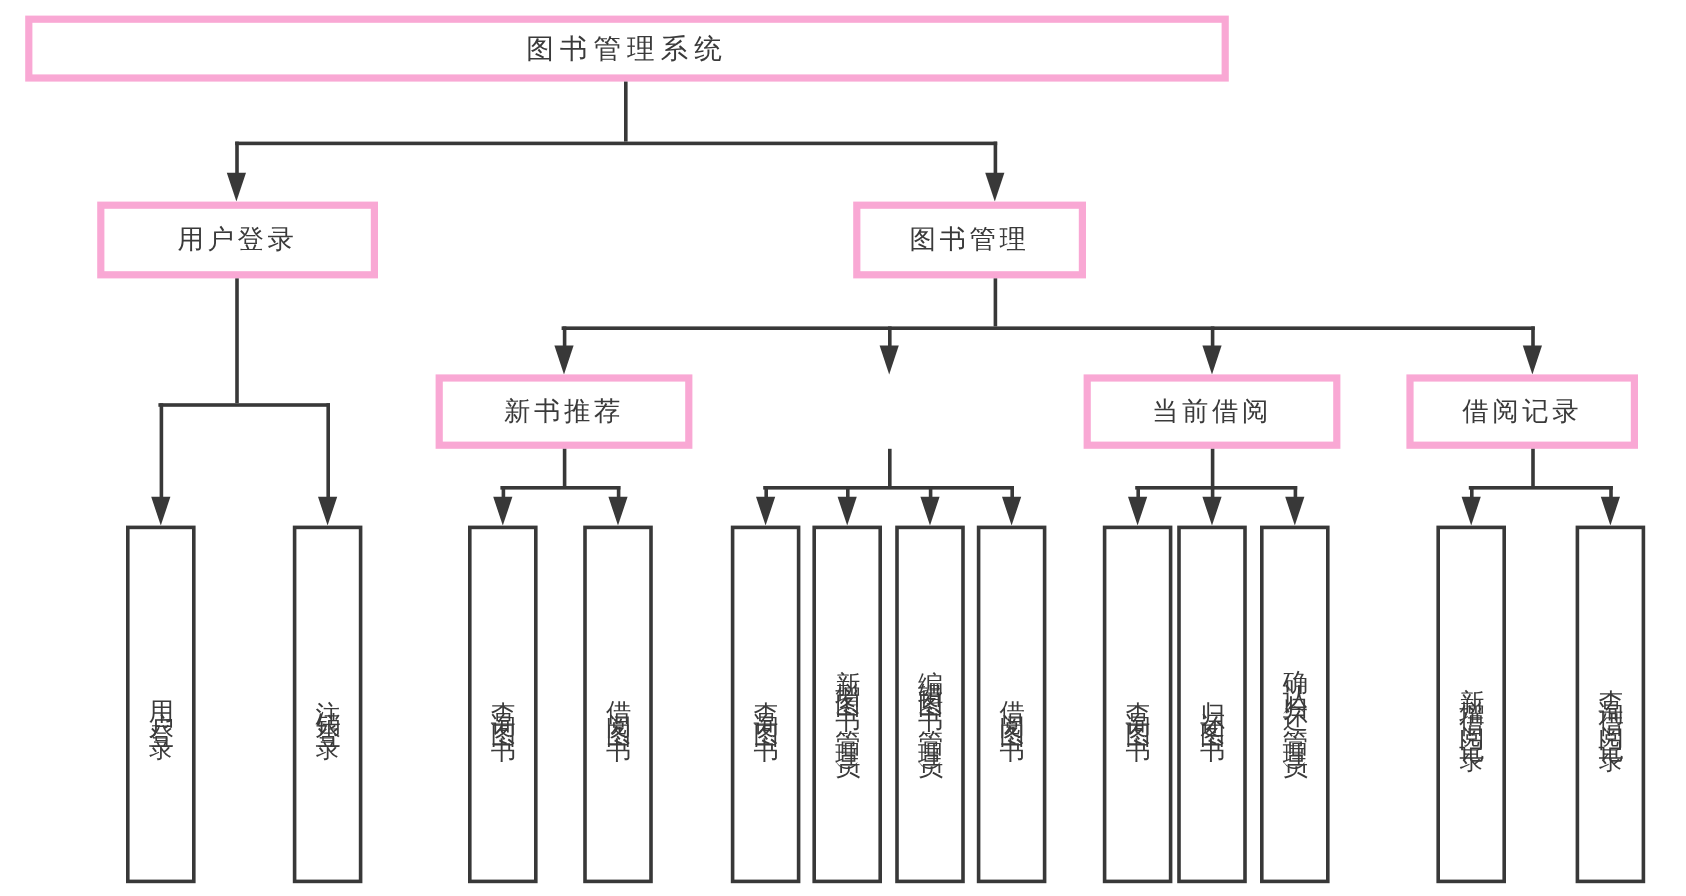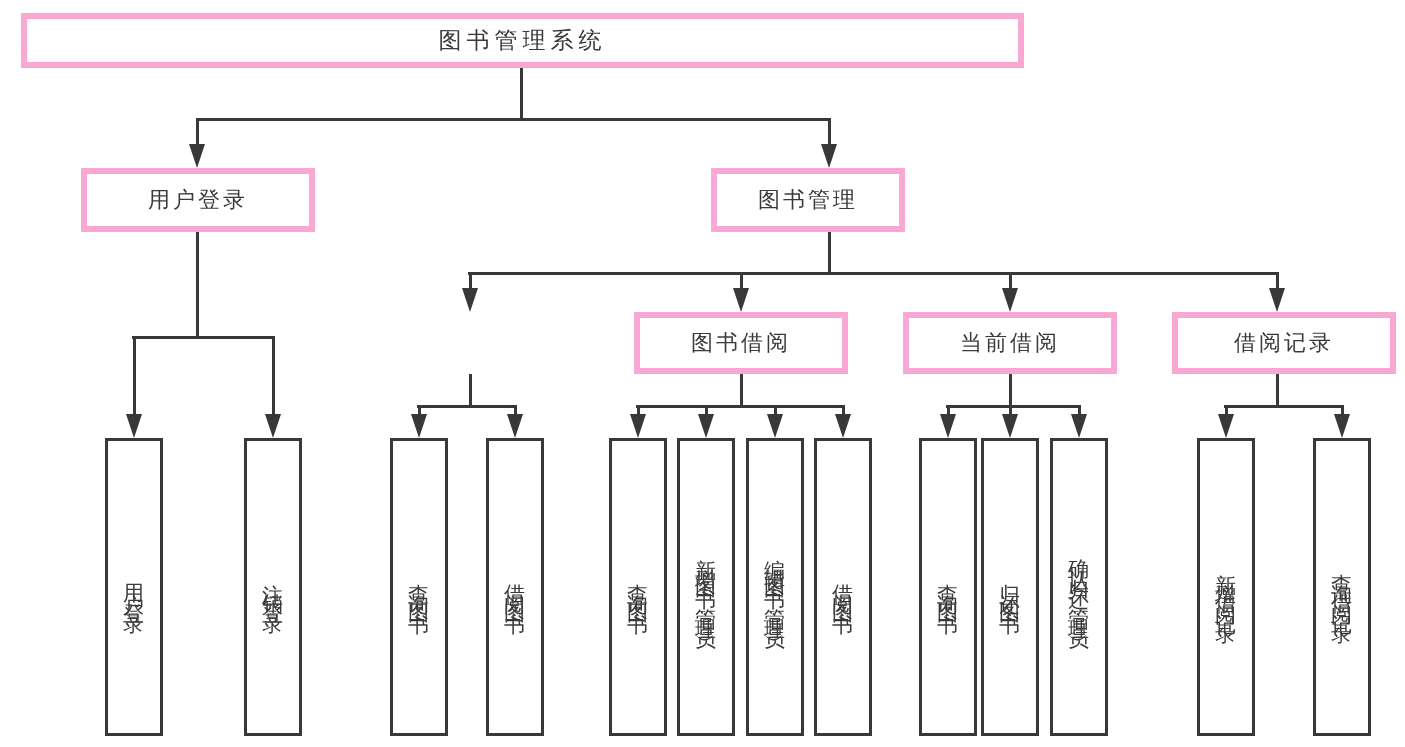--- a/index.html
+++ b/index.html
@@ -89,23 +89,23 @@
   <div class="hl" style="left:468px;top:272px;width:811px"></div>
   <div class="vl" style="left:469px;top:272px;height:18px"></div>
   <div class="vl" style="left:740px;top:272px;height:18px"></div>
   <div class="vl" style="left:1009px;top:272px;height:18px"></div>
   <div class="vl" style="left:1276px;top:272px;height:18px"></div>
   <div class="ah" style="left:462px;top:288px"></div>
   <div class="ah" style="left:733px;top:288px"></div>
   <div class="ah" style="left:1002px;top:288px"></div>
   <div class="ah" style="left:1269px;top:288px"></div>
 
-  <div class="box" style="left:634px;top:312px;width:214px;height:62px">图书借阅</div>
+  <div class="box" style="left:363px;top:312px;width:214px;height:62px">新书推荐</div>
   <div class="box" style="left:903px;top:312px;width:214px;height:62px">当前借阅</div>
-  <div class="box" style="left:1172px;top:312px;width:224px;height:62px">借阅记录</div>
+  <div class="box" style="left:1172px;top:312px;width:193px;height:62px">借阅记录</div>
 
   <div class="vl" style="left:469px;top:374px;height:31px"></div>
   <div class="hl" style="left:417px;top:405px;width:100px"></div>
   <div class="vl" style="left:418px;top:405px;height:11px"></div>
   <div class="vl" style="left:514px;top:405px;height:11px"></div>
   <div class="ah" style="left:411px;top:414px"></div>
   <div class="ah" style="left:507px;top:414px"></div>
 
   <div class="vl" style="left:740px;top:374px;height:31px"></div>
   <div class="hl" style="left:636px;top:405px;width:209px"></div>

